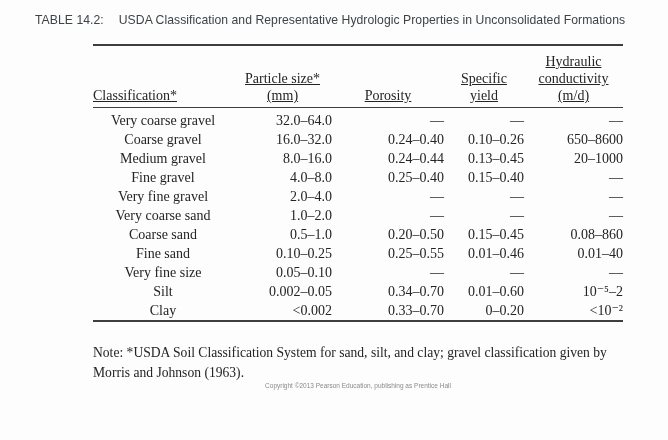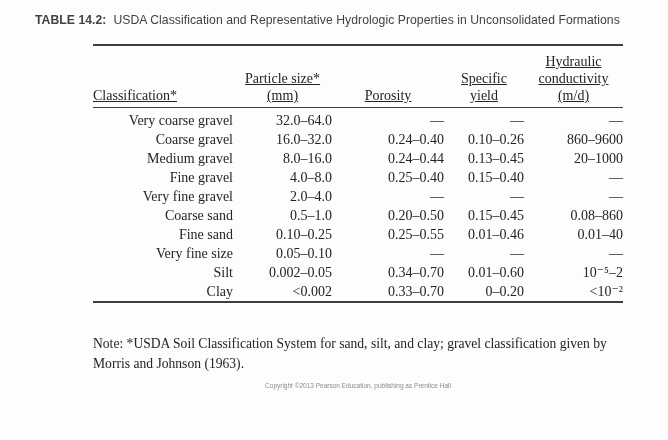--- a/index.html
+++ b/index.html
@@ -8,44 +8,44 @@
     background:#fdfdfd; overflow:hidden;
     font-family:"Liberation Serif","DejaVu Serif",serif;
     color:#242424;
   }
   .title {
     position:absolute; left:35px; top:13px; width:632px;
     font-family:"Liberation Sans","DejaVu Sans",sans-serif;
     font-size:12.2px; line-height:15px; letter-spacing:0.05px;
     color:#3d4347; white-space:nowrap;
   }
-  .title-label { font-weight:bold; margin-right:7px; }
+  .title-label { font-weight:normal; margin-right:15px; }
   table.datatable {
     position:absolute; left:93px; top:44px; width:530px;
     border-collapse:collapse; table-layout:fixed;
     border-top:2px solid #3e3e3e;
     border-bottom:2.5px solid #3e3e3e;
   }
   table.datatable th {
     font-weight:normal; vertical-align:bottom;
     padding:7px 0 3px 0;
     border-bottom:1.5px solid #3e3e3e;
     font-size:14px; line-height:17px; text-align:center;
     white-space:nowrap;
     text-decoration:underline;
   }
   table.datatable th.left { text-align:left;margin-top:32px; }
   table.datatable td {
     font-size:14px; line-height:19px; height:19px;
     padding:0; text-align:right; white-space:nowrap;
   }
-  table.datatable td.left { text-align:right; }
+  table.datatable td.left { text-align:center; }
   table.datatable tbody tr:first-child td { padding-top:3px; }
   .note {
-    position:absolute; left:93px; top:334px; width:545px;
+    position:absolute; left:93px; top:343px; width:545px;
     font-size:13.6px; line-height:19.5px; color:#242424;
     white-space:nowrap;
   }
   .copyright {
     position:absolute; left:93px; top:382px; width:530px;
     text-align:center;
     font-family:"Liberation Sans","DejaVu Sans",sans-serif;
     font-size:6.5px; line-height:8px; color:#8a8a8a;
   }
 </style>
@@ -95,39 +95,46 @@
           <td>32.0–64.0</td>
           <td>—</td>
           <td>—</td>
           <td>—</td>
         </tr>
         <tr>
           <td class="left">Coarse gravel</td>
           <td>16.0–32.0</td>
           <td>0.24–0.40</td>
           <td>0.10–0.26</td>
-          <td>860–9600</td>
+          <td>650–8600</td>
         </tr>
         <tr>
           <td class="left">Medium gravel</td>
           <td>8.0–16.0</td>
           <td>0.24–0.44</td>
           <td>0.13–0.45</td>
           <td>20–1000</td>
         </tr>
         <tr>
           <td class="left">Fine gravel</td>
           <td>4.0–8.0</td>
           <td>0.25–0.40</td>
           <td>0.15–0.40</td>
           <td>—</td>
         </tr>
         <tr>
           <td class="left">Very fine gravel</td>
           <td>2.0–4.0</td>
+          <td>—</td>
+          <td>—</td>
+          <td>—</td>
+        </tr>
+        <tr>
+          <td class="left">Very coarse sand</td>
+          <td>1.0–2.0</td>
           <td>—</td>
           <td>—</td>
           <td>—</td>
         </tr>
         <tr>
           <td class="left">Coarse sand</td>
           <td>0.5–1.0</td>
           <td>0.20–0.50</td>
           <td>0.15–0.45</td>
           <td>0.08–860</td>

